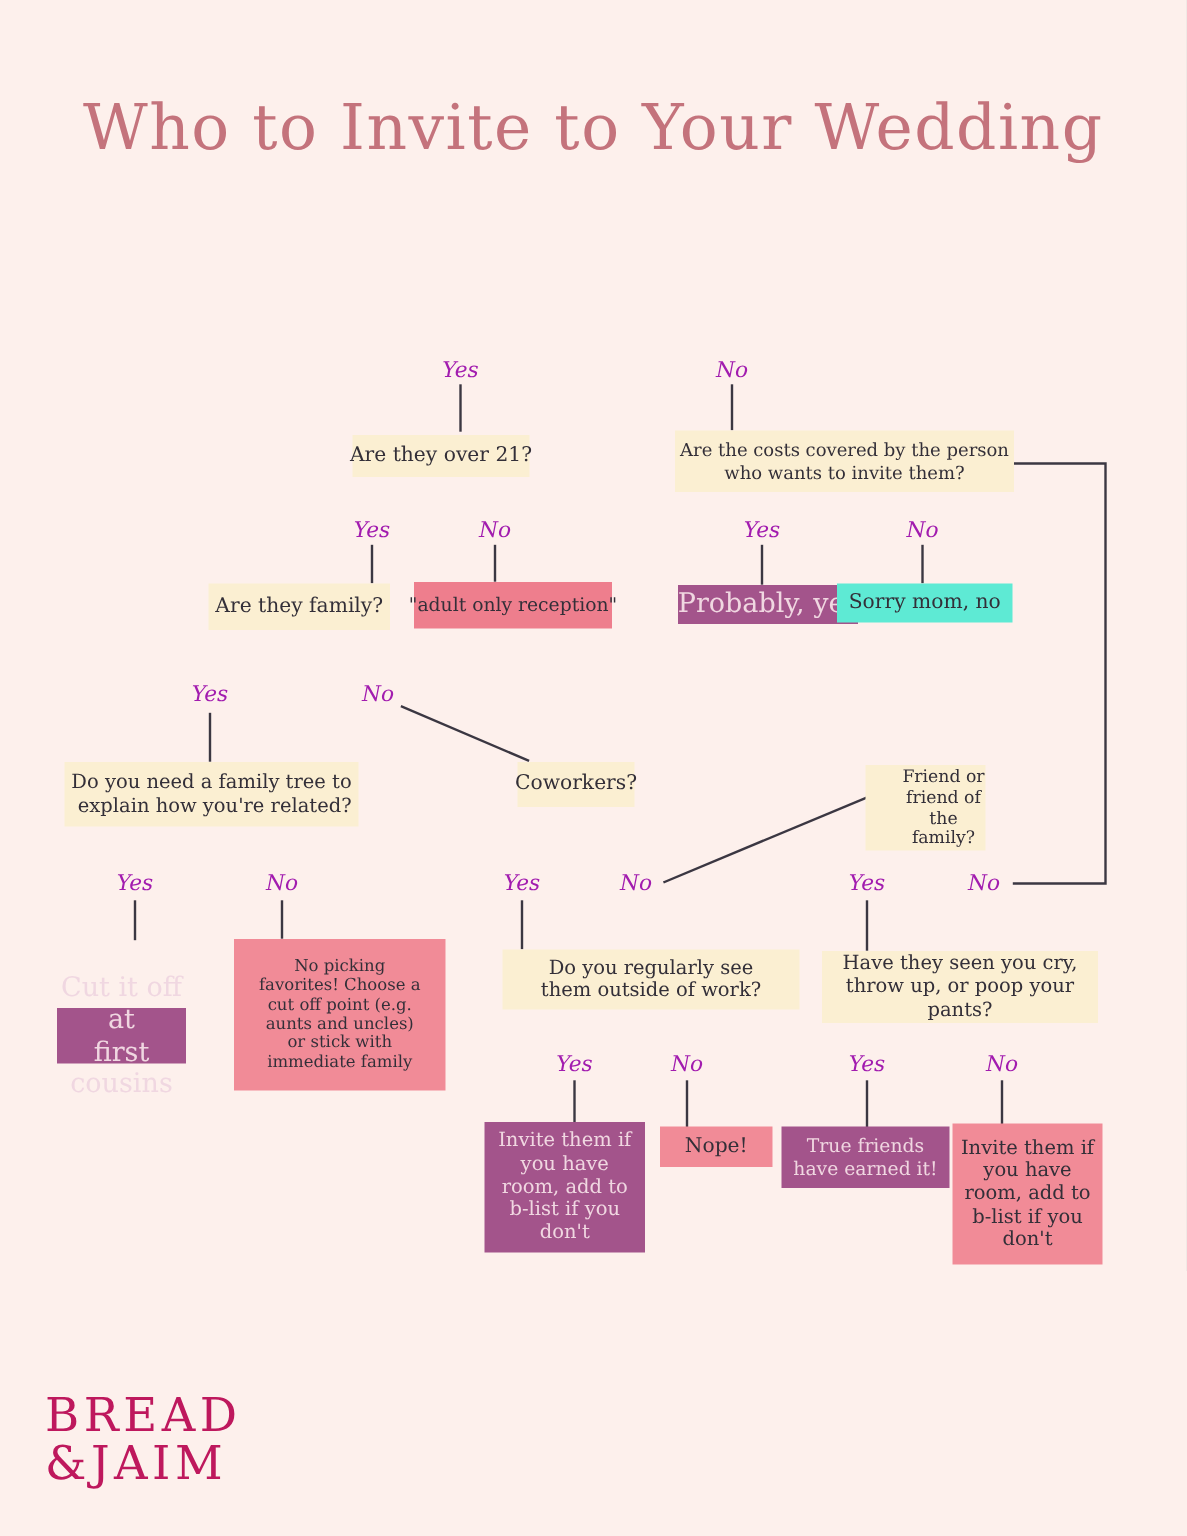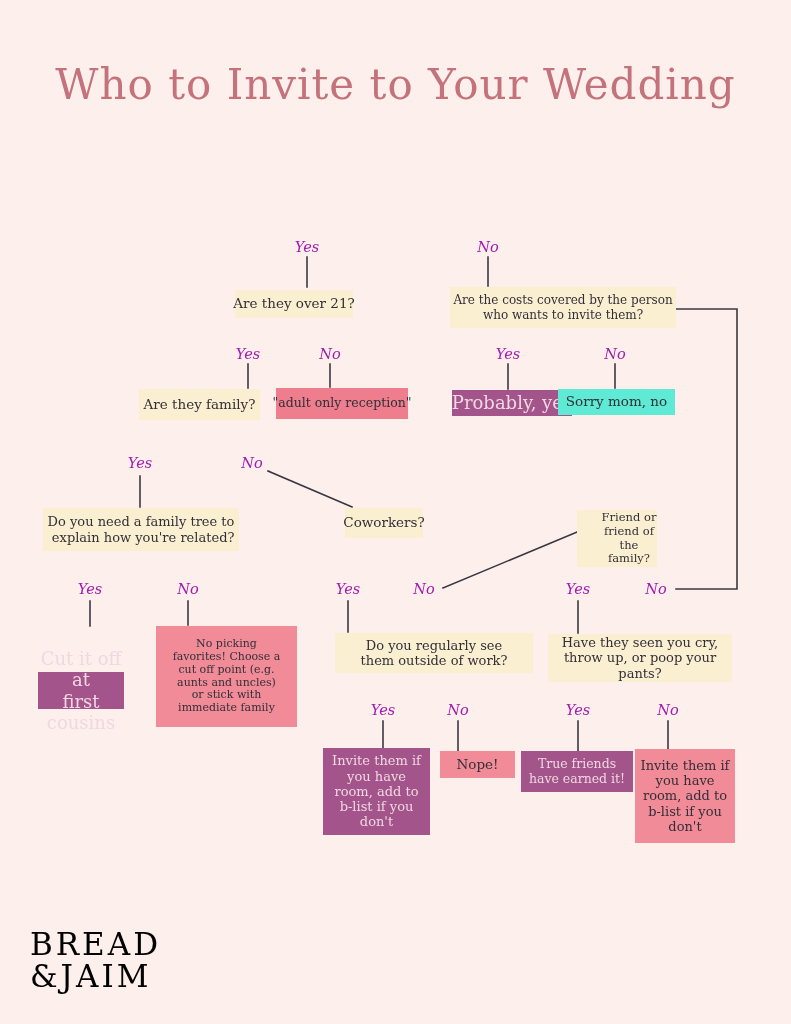--- a/index.html
+++ b/index.html
@@ -26,21 +26,21 @@
   .pink-light { background:#5eead4; }
   .purple { background:#a3548b; color:#f0d7e1; }
   .nowrap { white-space:nowrap; }
   .answer {
     position:absolute; transform:translateX(-50%);
     font-size:14.5px; color:#a21caf; white-space:nowrap;font-style:italic;
   }
   .logo {
     position:absolute; left:30px; top:928px;
     font-size:31px; line-height:1.04; letter-spacing:3px;
-    color:#000000;
+    color:#be185d;
   }
 </style>
 </head>
 <body>
 
 <div class="canvas">
 
   <div class="page-title">Who to Invite to Your Wedding</div>
 
   <svg class="lines" width="791" height="1024" viewBox="0 0 791 1024" aria-hidden="true">

